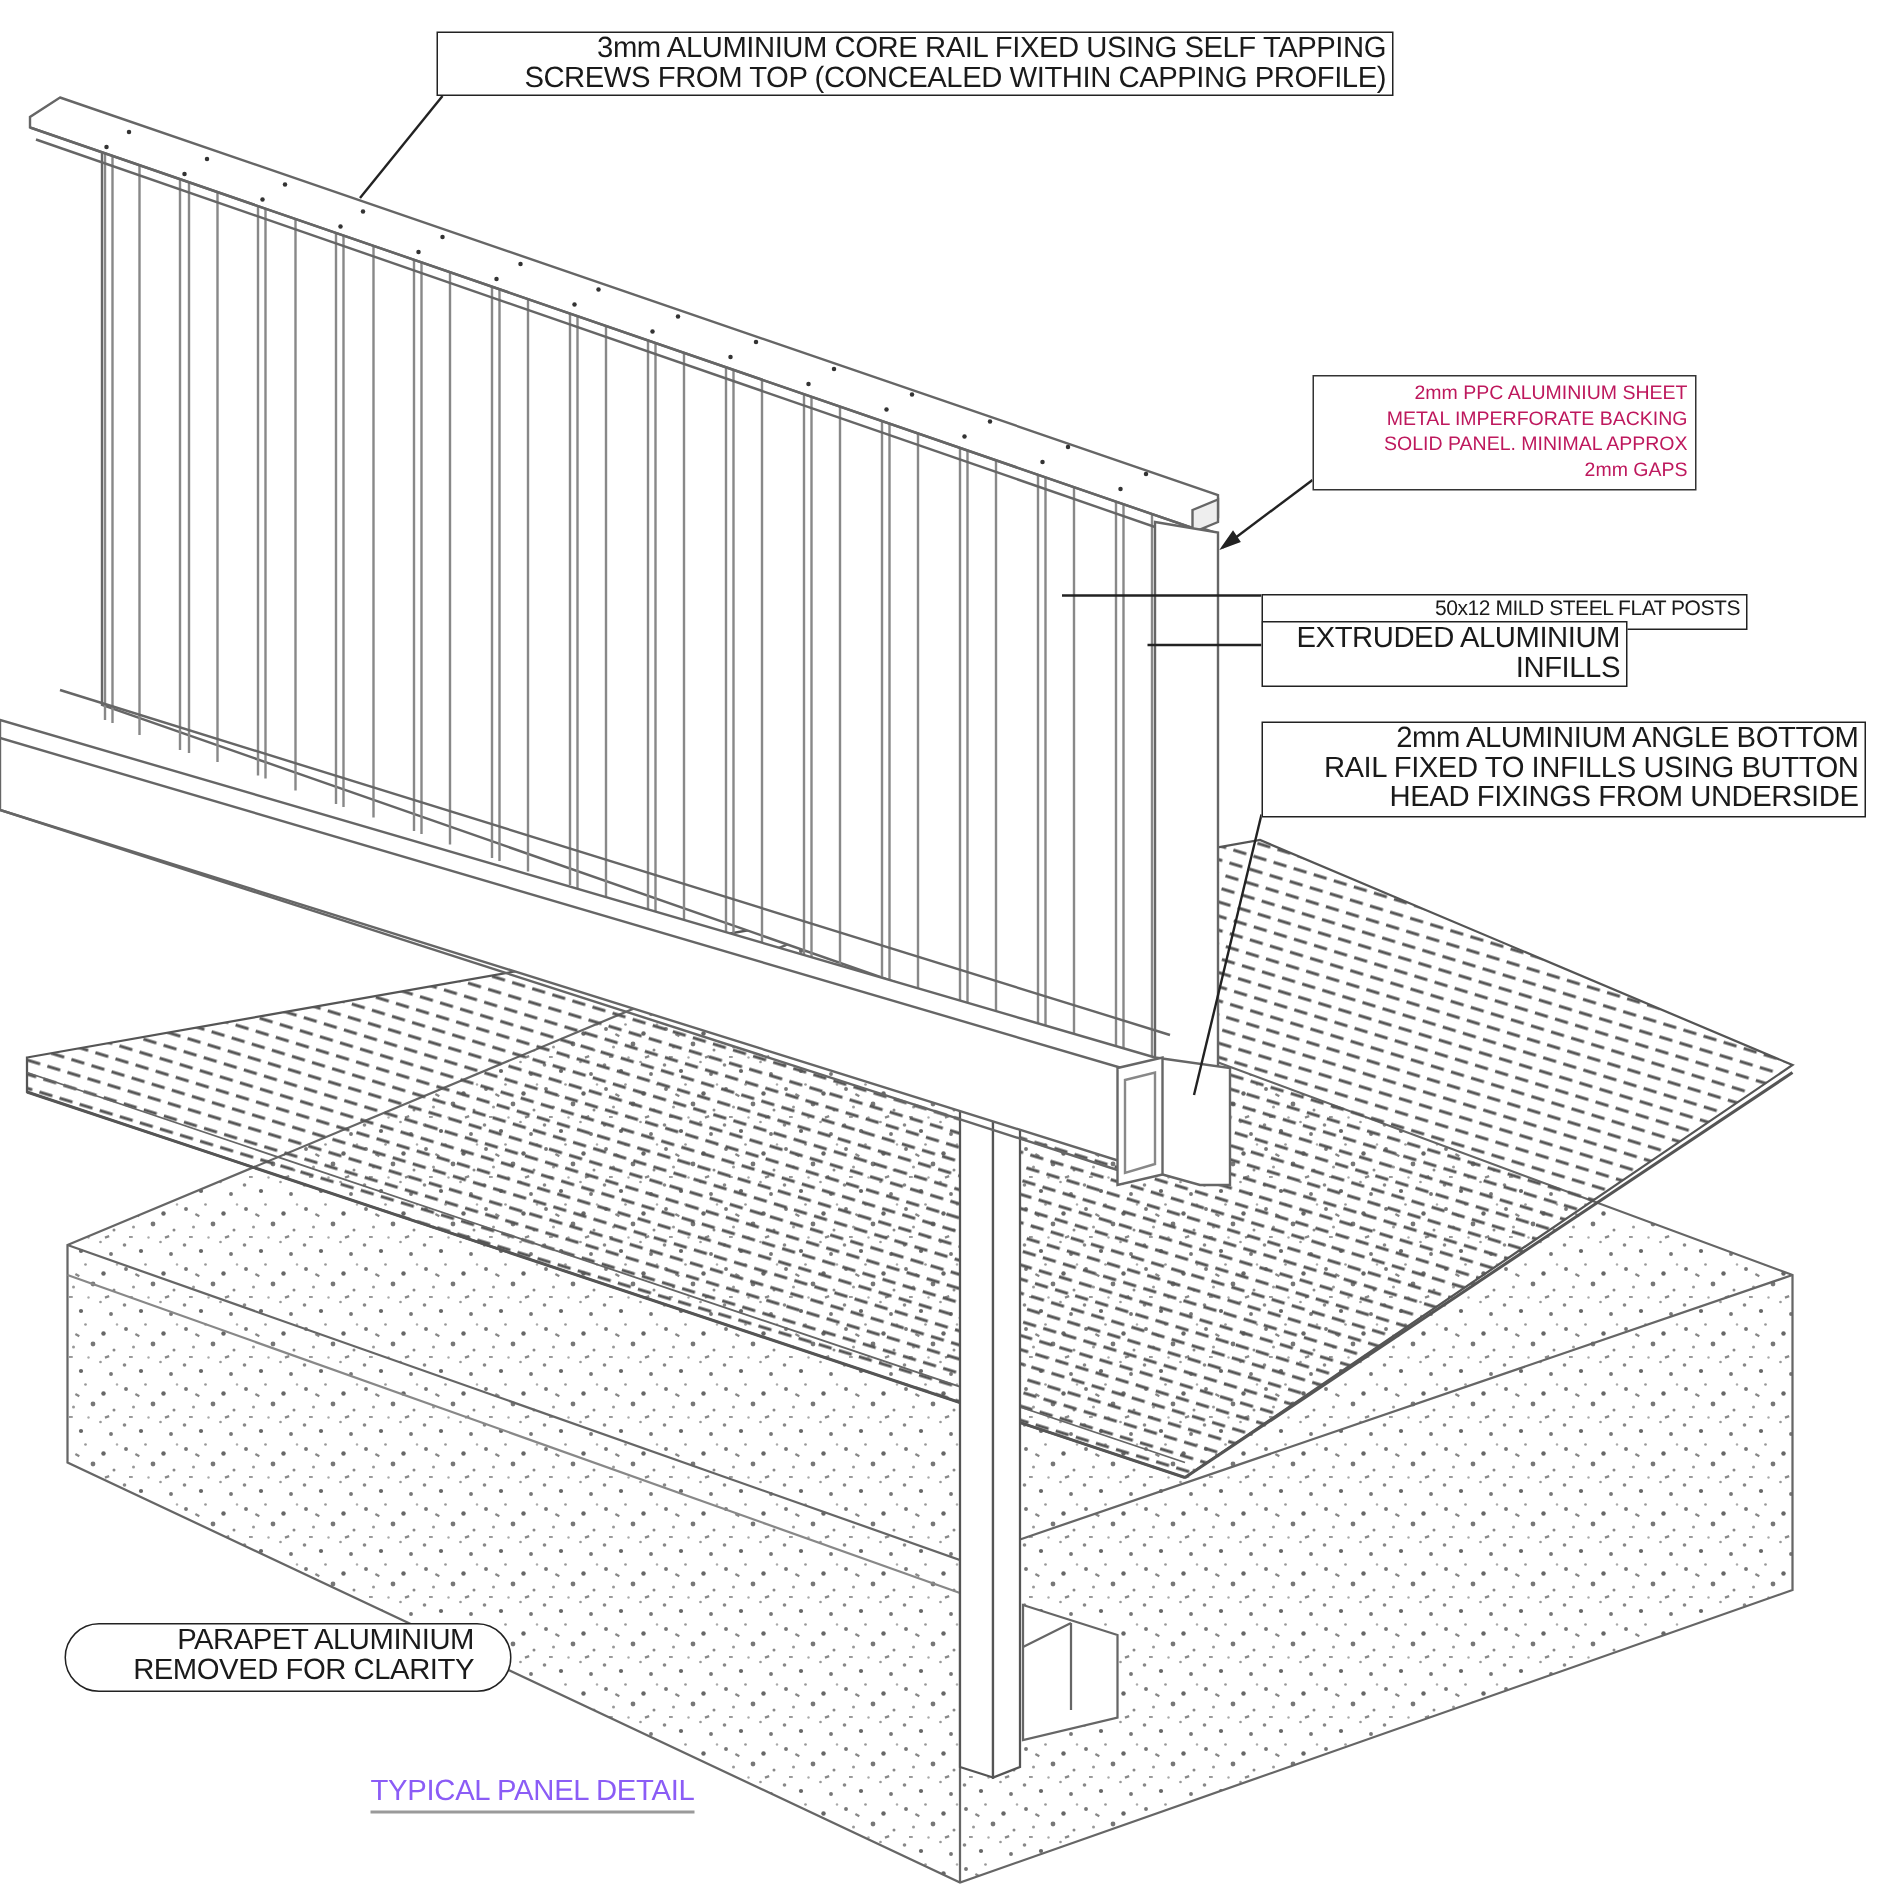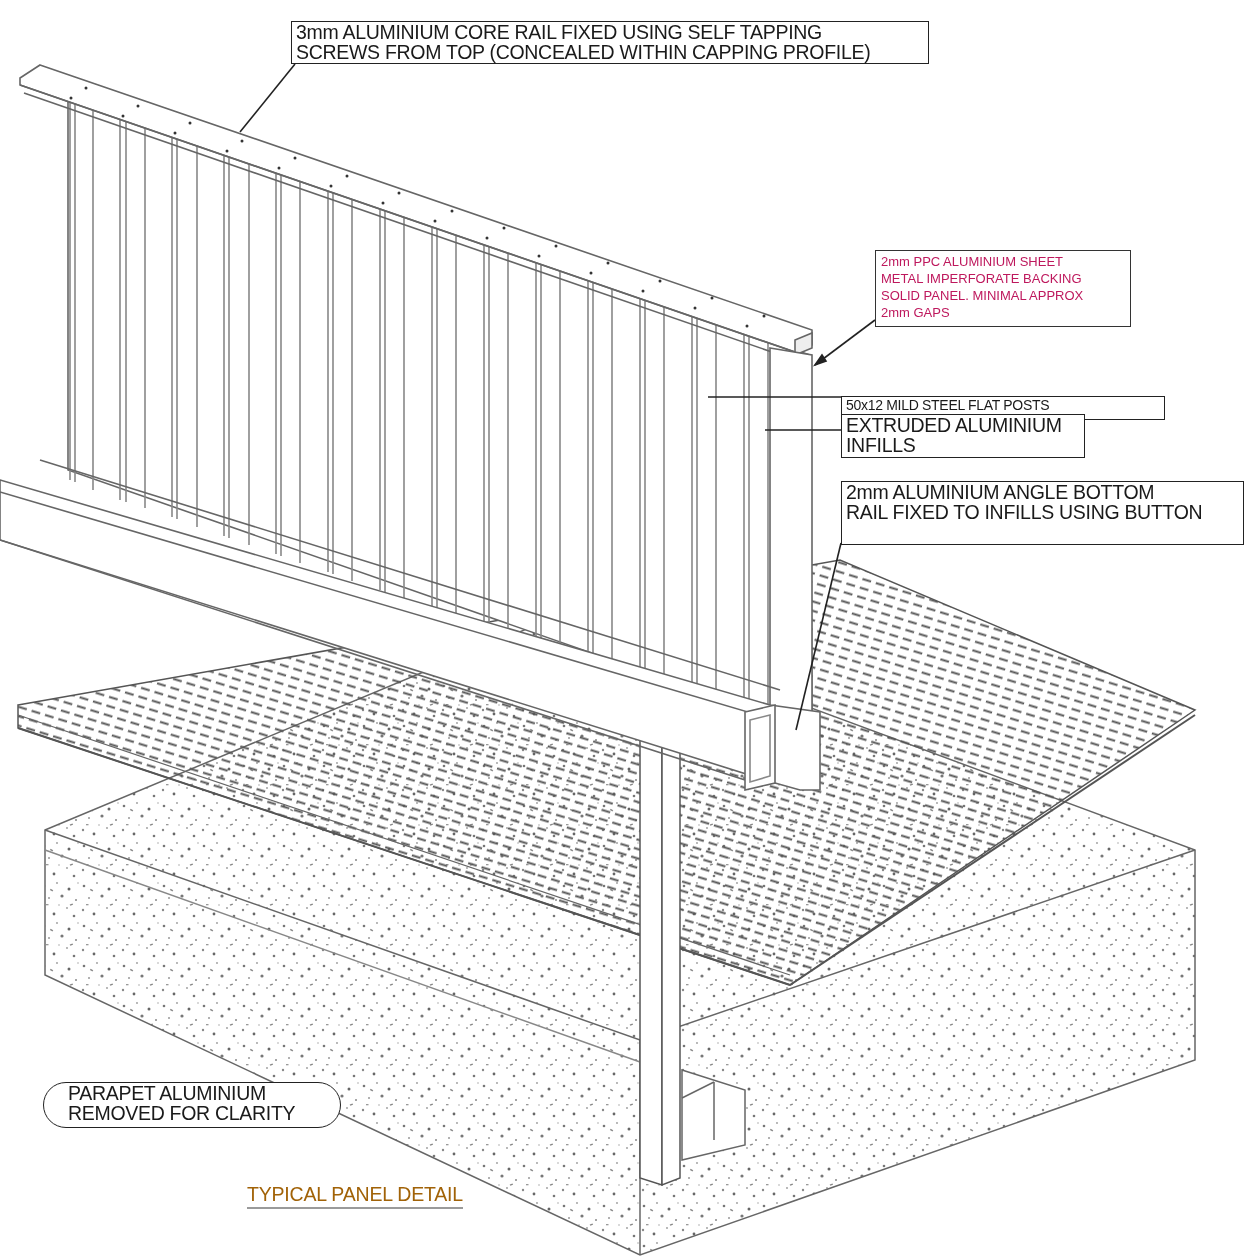--- a/index.html
+++ b/index.html
@@ -1,34 +1,34 @@
 <!DOCTYPE html>
 <html><head>
 <meta charset="utf-8">
 <style>
   html, body { margin: 0; padding: 0; background: #ffffff; }
   body { width: 1260px; height: 1260px; position: relative; overflow: hidden;
          font-family: "Liberation Sans", "DejaVu Sans", sans-serif; }
   #drawing { position: absolute; left: 0; top: 0; width: 1260px; height: 1260px; }
   .callout { position: absolute; background: #fff; border: 1.5px solid #222;
-             color: #1a1a1a; line-height: 1.0; white-space: nowrap; box-sizing: border-box; }
+             color: #1a1a1a; line-height: 1.0; white-space: nowrap; box-sizing: border-box; text-align: right; }
   .callout span { display: block; }
   #c-core-rail { left: 291px; top: 21px; width: 638px; height: 43px; padding: 1px 4px;
                  font-size: 19.5px; letter-spacing: -0.3px; }
   #c-ppc-sheet { left: 875px; top: 250px; width: 256px; height: 77px; padding: 3px 5px;
                  font-size: 13px; line-height: 1.3; color: #be185d; border-color:#333; }
   #c-posts { left: 841px; top: 396px; width: 324px; height: 24px; padding: 1px 4px;
              font-size: 14px; letter-spacing: -0.3px; }
   #c-infills { left: 841px; top: 414px; width: 244px; height: 44px; padding: 1px 4px;
                font-size: 19.5px; letter-spacing: -0.3px; }
   #c-bottom-rail { left: 841px; top: 481px; width: 403px; height: 64px; padding: 1px 4px;
                    font-size: 19.5px; letter-spacing: -0.3px; }
   #c-parapet { left: 43px; top: 1082px; width: 298px; height: 46px; padding: 1px 24px;
                border-radius: 23px; font-size: 19.5px; letter-spacing: -0.3px; }
-  #title { position: absolute; left: 247px; top: 1183px; font-size: 19.5px; color: #a16207;
+  #title { position: absolute; left: 247px; top: 1183px; font-size: 19.5px; color: #8b5cf6;
            border-bottom: 2px solid #9a9a9a; padding-bottom: 1px; letter-spacing: -0.2px; }
 </style>
 </head>
 <body>
 
 <svg id="drawing" viewBox="0 0 1260 1260" xmlns="http://www.w3.org/2000/svg">
   <defs>
     <pattern id="deck" width="14" height="9" patternUnits="userSpaceOnUse" patternTransform="rotate(17)">
       <line x1="0" y1="4.5" x2="9" y2="4.5" stroke="#555" stroke-width="2"></line>
     </pattern>
@@ -203,20 +203,21 @@
 </div>
 
 <div id="c-infills" class="callout">
   <span>EXTRUDED ALUMINIUM</span>
   <span>INFILLS</span>
 </div>
 
 <div id="c-bottom-rail" class="callout">
   <span>2mm ALUMINIUM ANGLE BOTTOM</span>
   <span>RAIL FIXED TO INFILLS USING BUTTON</span>
+  <span>HEAD FIXINGS FROM UNDERSIDE</span>
 </div>
 
 <div id="c-parapet" class="callout">
   <span>PARAPET ALUMINIUM</span>
   <span>REMOVED FOR CLARITY</span>
 </div>
 
 <div id="title">TYPICAL PANEL DETAIL</div>
 
 </body></html>

